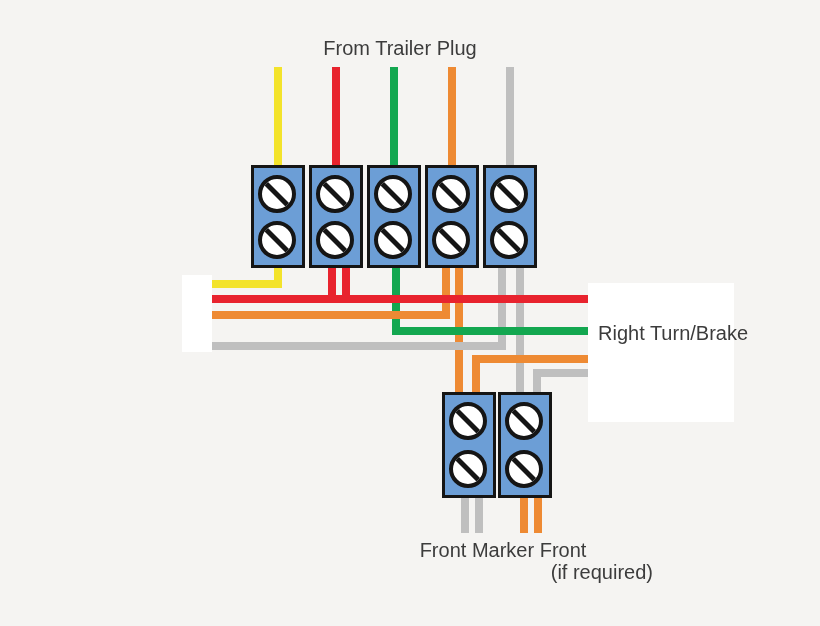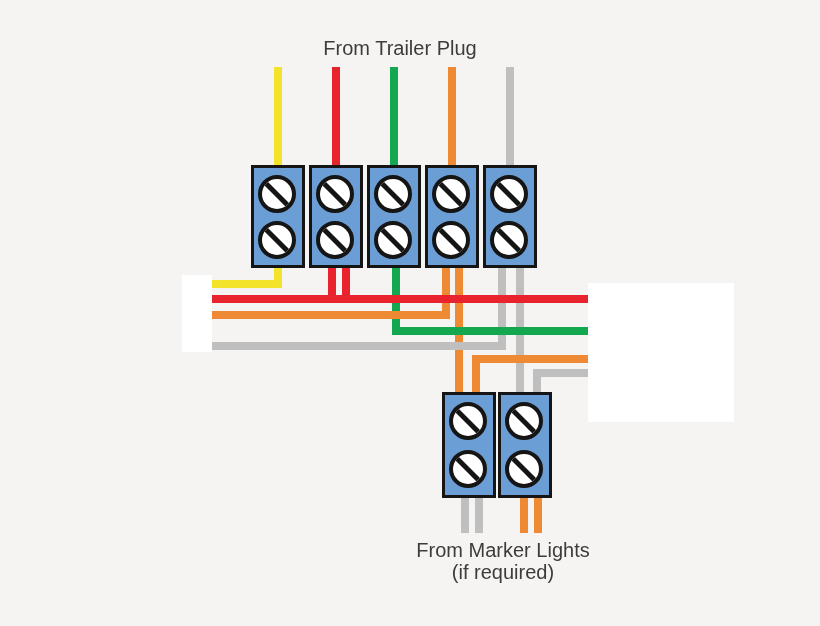--- a/index.html
+++ b/index.html
@@ -118,18 +118,19 @@
     <span class="screw s1"></span>
     <span class="screw s2"></span>
   </div>
 
   <div class="labelbox" style="left:182px;top:275px;width:30px;height:77px;"></div>
   <div class="labelbox" style="left:588px;top:283px;width:146px;height:139px;"></div>
 
   <div class="diagram-label" style="left:250px;top:37px;width:300px;text-align:center;">From Trailer Plug</div>
 
 
+  <div class="diagram-label" style="left:598px;top:322px;width:146px;text-align:center;">Right Turn/Brake</div>
 
-  <div class="diagram-label" style="left:353px;top:539px;width:300px;text-align:center;">From Marker Lights</div>
+  <div class="diagram-label" style="left:353px;top:539px;width:300px;text-align:center;">Front Marker Front</div>
 
-  <div class="diagram-label" style="left:353px;top:561px;width:300px;text-align:center;">(if required)</div>
+  <div class="diagram-label" style="left:353px;top:561px;width:300px;text-align:right;">(if required)</div>
 
 </div>
 
 </body></html>

